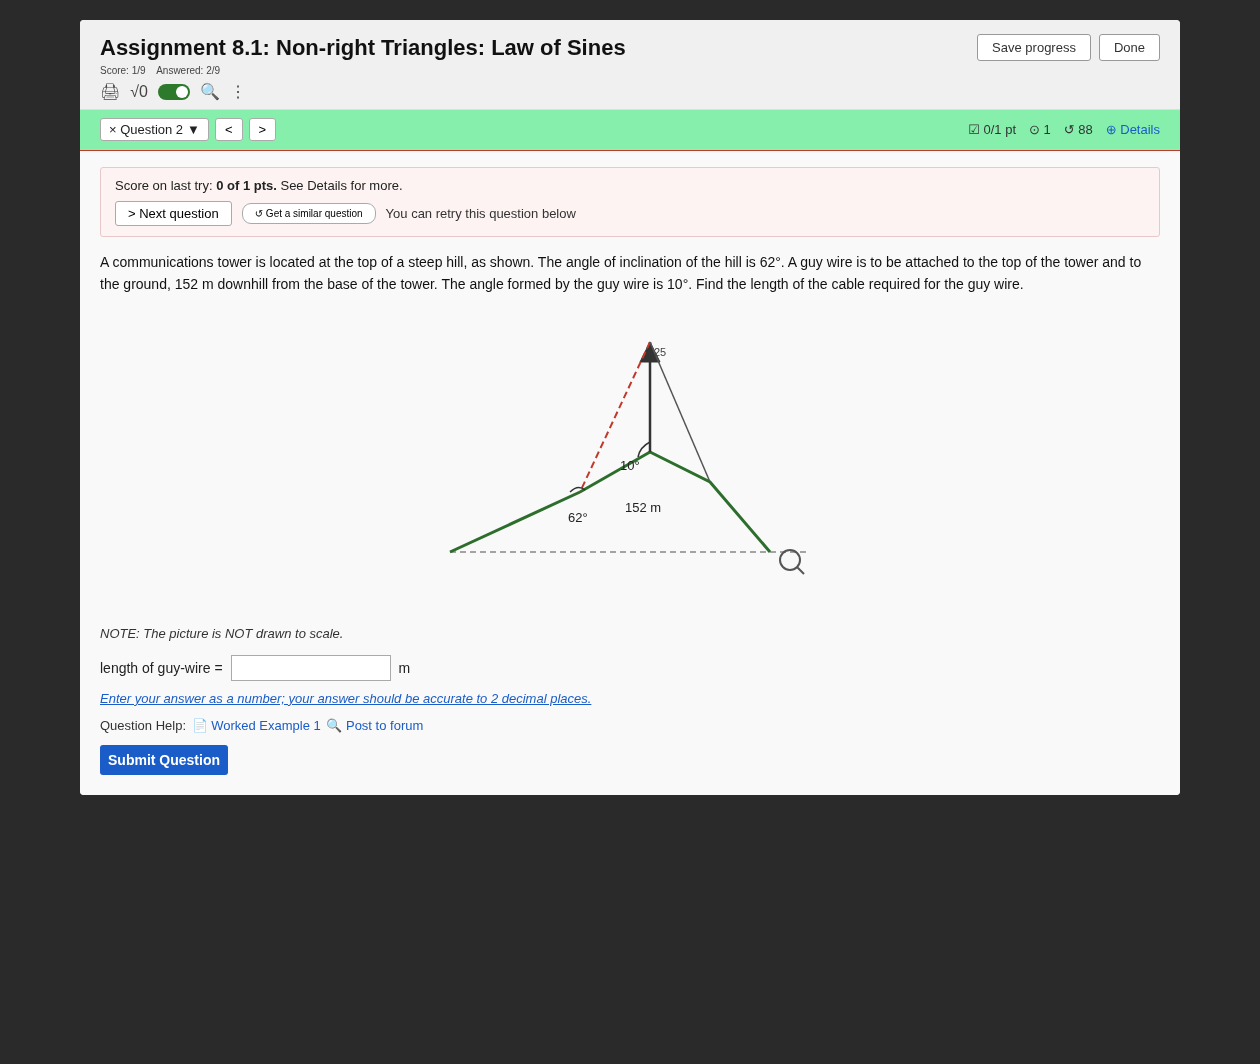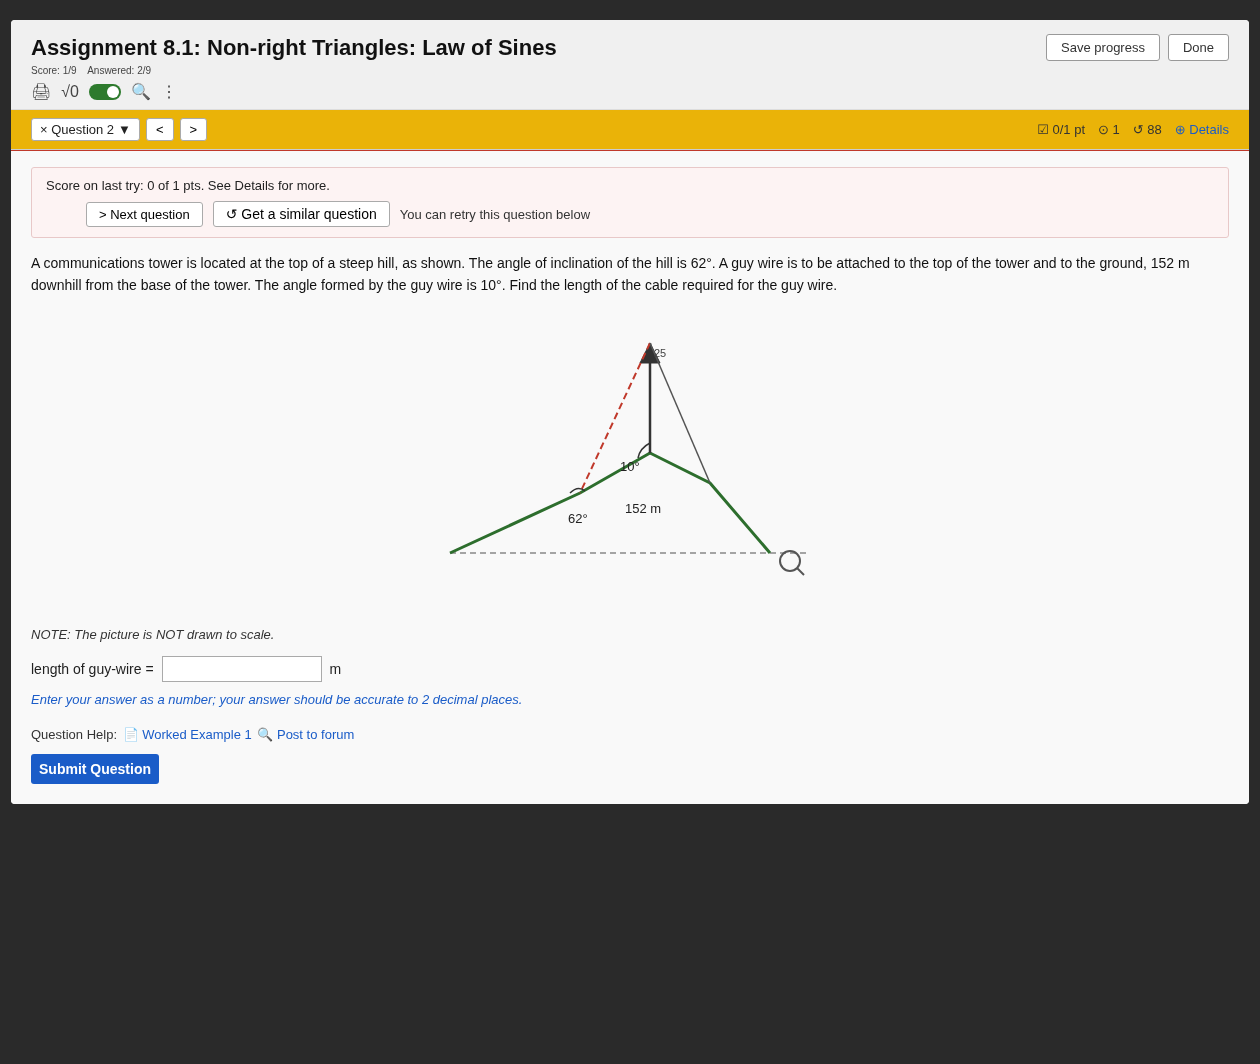--- a/index.html
+++ b/index.html
@@ -9,21 +9,21 @@
       font-size: 14px;
       color: #222;
       display: flex;
       justify-content: center;
       align-items: flex-start;
       min-height: 1064px;
       padding: 20px 0;
     }
     .main-container {
       background: #f0f0f0;
-      width: 1238px;
+      width: 1100px;
       border-radius: 4px;
       overflow: hidden;
     }
     .top-bar {
       background: #f0f0f0;
       padding: 14px 20px 8px 20px;
       border-bottom: 1px solid #ddd;
     }
     .title-row {
       display: flex;
@@ -87,21 +87,21 @@
       background: #fff;
       border-radius: 50%;
       position: absolute;
       right: 2px;
     }
     .question-bar {
       display: flex;
       align-items: center;
       justify-content: space-between;
       padding: 8px 20px;
-      background: #eab308;
+      background: #86efac;
       border-bottom: 1px solid #ccc;
     }
     .question-left {
       display: flex;
       align-items: center;
       gap: 6px;
     }
     .question-selector {
       display: flex;
       align-items: center;
@@ -137,42 +137,41 @@
       background: #fdf3f3;
       border: 1px solid #e8c8c8;
       border-radius: 3px;
       padding: 10px 14px;
       margin-bottom: 14px;
     }
     .score-banner-text {
       font-size: 13px;
       margin-bottom: 8px;
     }
-    .score-banner-text b { font-weight: normal; }
+    .score-banner-text b { font-weight: bold; }
     .banner-buttons {
       display: flex;
       align-items: center;
       gap: 10px;
-      margin-left: 40px;
     }
     .btn-next {
       border: 1px solid #aaa;
       background: #fff;
       padding: 4px 12px;
       cursor: pointer;
       font-size: 13px;
       border-radius: 3px;
     }
     .btn-similar {
       border: 1px solid #aaa;
       background: #fff;
       padding: 4px 12px;
       cursor: pointer;
-      font-size: 14px;
-      border-radius: 3px;
+      font-size: 10px;
+      border-radius: 9px;
     }
     .retry-text { font-size: 13px; color: #333; }
     .problem-text {
       font-size: 14px;
       line-height: 1.6;
       margin-bottom: 16px;
       color: #111;
     }
     .diagram-container {
       display: flex;
@@ -197,21 +196,22 @@
       padding: 4px 8px;
       width: 160px;
       font-size: 14px;
       background: #fff;
     }
     .answer-unit { font-size: 14px; color: #222; }
     .hint-text {
       font-size: 13px;
       color: #1a5cc8;
       font-style: italic;
-      margin-bottom: 20px;
+      margin-bottom: 12px;
+      text-decoration: underline;
     }
     .help-row {
       font-size: 13px;
       color: #333;
       margin-bottom: 12px;
       display: flex;
       align-items: flex-start;
       gap: 6px;
     }
     .help-link {

